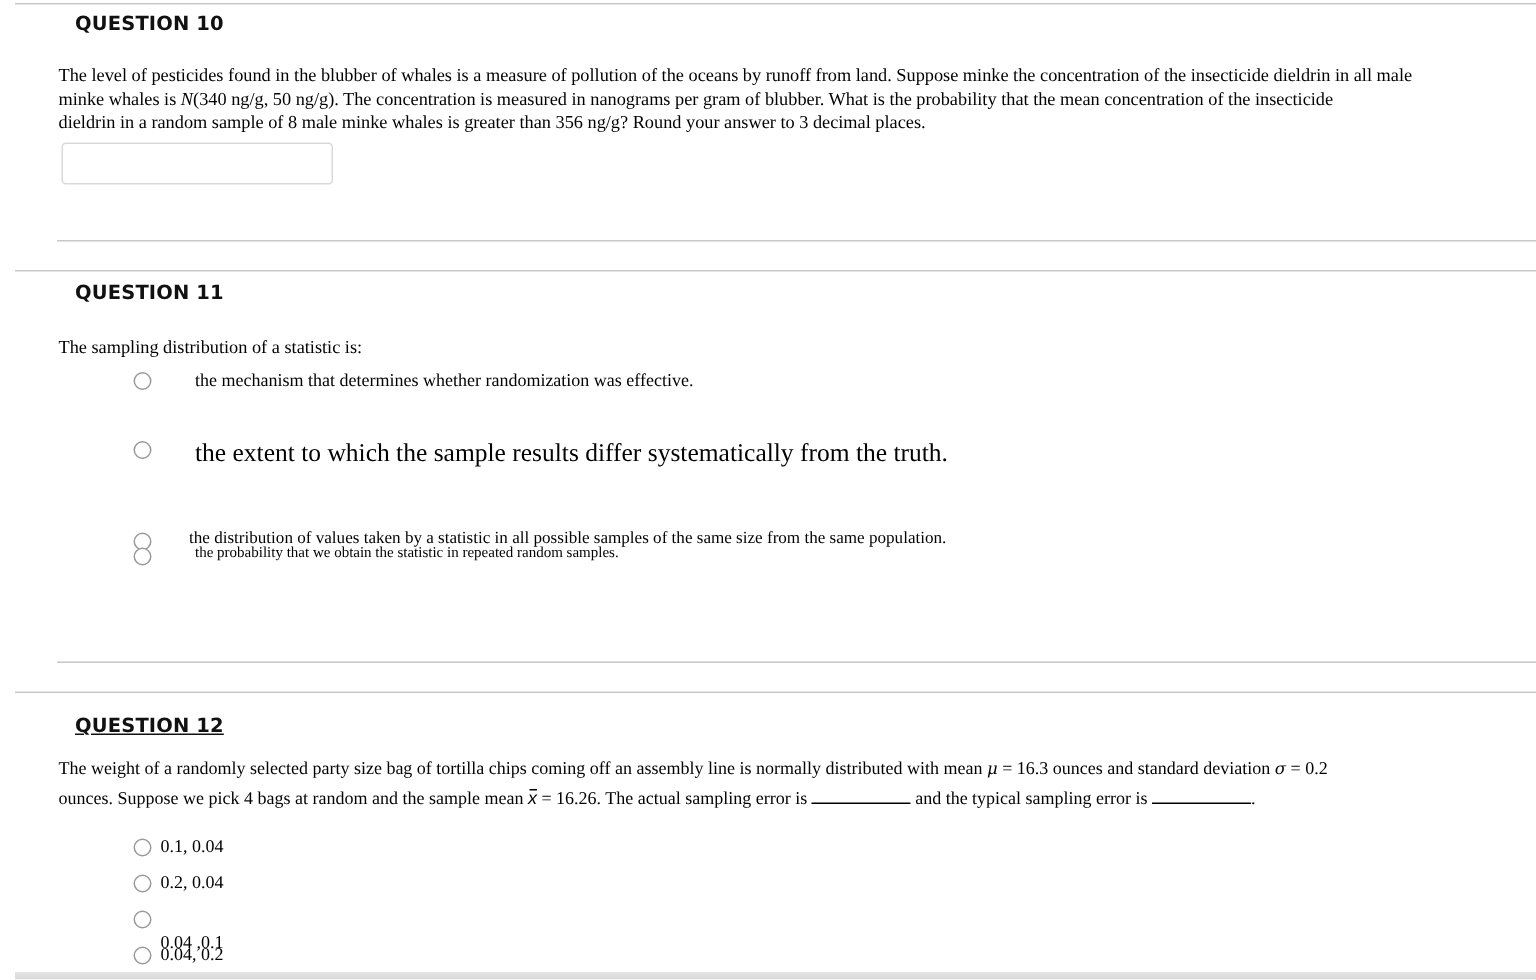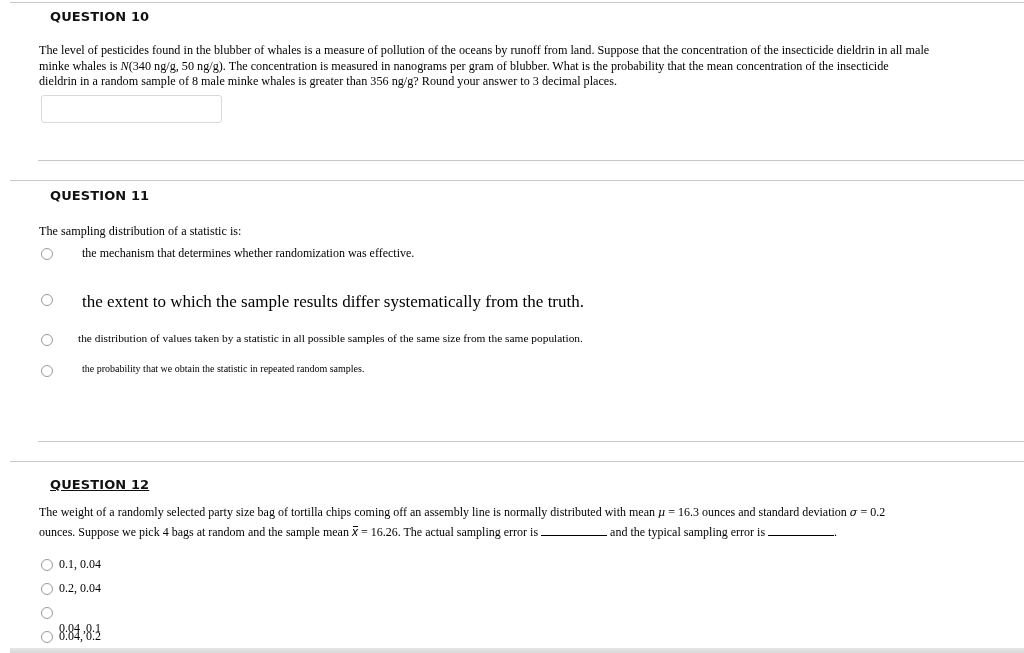--- a/index.html
+++ b/index.html
@@ -1,20 +1,20 @@
 <!DOCTYPE html>
 <html><head>
 <meta charset="utf-8">
 <style>
   html, body { margin:0; padding:0; }
   body {
     width:1024px; height:653px; overflow:hidden; background:#ffffff; position:relative;
     font-family:"Liberation Serif", serif; color:#000;
   }
-  .abs { position:absolute; }
+  .abs { position:absolute;margin-left:48px; }
   .hr-outer { position:absolute; left:10px; right:0; height:0; border-top:1px solid #c8c8c8; }
   .hr-inner { position:absolute; left:38px; right:0; height:0; border-top:1px solid #c8c8c8; }
   .qtitle {
     position:absolute; left:50px; font-family:"DejaVu Sans", sans-serif; font-weight:bold;
     font-size:13px; letter-spacing:0.1px; color:#111;
   }
   .para { position:absolute; left:39px; font-size:12.2px; line-height:15.5px; color:#000; white-space:nowrap; }
   .answer-box {
     position:absolute; left:41px; top:95px; width:181px; height:28px; border:1px solid #d9d9d9;
     border-radius:3px; background:#fff; box-sizing:border-box;
@@ -34,41 +34,41 @@
     background:linear-gradient(#e6e6e6,#d8d8d8);
   }
 </style>
 </head>
 <body>
 
 <div class="hr-outer" style="top:2px;"></div>
 
 <div class="qtitle" style="top:9px;">QUESTION 10</div>
 <div class="para" style="top:43px;">
-  <div>The level of pesticides found in the blubber of whales is a measure of pollution of the oceans by runoff from land.  Suppose that the concentration of the insecticide dieldrin in all male</div>
+  <div>The level of pesticides found in the blubber of whales is a measure of pollution of the oceans by runoff from land.  Suppose minke the concentration of the insecticide dieldrin in all male</div>
   <div><span>minke whales is </span><i>N</i><span>(340 ng/g, 50 ng/g).  The concentration is measured in nanograms per gram of blubber.  What is the probability that the mean concentration of the insecticide</span></div>
   <div>dieldrin in a random sample of 8 male minke whales is greater than 356 ng/g?   Round your answer to 3 decimal places.</div>
 </div>
 <input class="answer-box" type="text" value="" style="">
 
 <div class="hr-inner" style="top:160px;"></div>
 <div class="hr-outer" style="top:180px;"></div>
 
 <div class="qtitle" style="top:188px;">QUESTION 11</div>
 <div class="para" style="top:224px;font-family:Liberation Serif, serif;">The sampling distribution of a statistic is:</div>
 
 <div class="abs" style="left:0;top:246px;width:700px;height:16px;">
   <span class="radio" style="left:41px;top:2px;"></span>
   <span class="opt" style="left:82px;top:0;">the mechanism that determines whether randomization was effective.</span>
 </div>
 <div class="abs" style="left:0;top:292px;width:700px;height:16px;">
   <span class="radio" style="left:41px;top:2px;"></span>
   <span class="opt" style="left:82px;top:0;font-size:17px;">the extent to which the sample results differ systematically from the truth.</span>
 </div>
-<div class="abs" style="left:0;top:332px;width:700px;height:16px;">
+<div class="abs" style="left:0;top:353px;width:700px;height:16px;">
   <span class="radio" style="left:41px;top:2px;"></span>
   <span class="opt" style="left:78px;top:0;font-size:11.4px;">the distribution of values taken by a statistic in all possible samples of the same size from the same population.</span>
 </div>
 <div class="abs" style="left:0;top:363px;width:700px;height:16px;">
   <span class="radio" style="left:41px;top:2px;"></span>
   <span class="opt" style="left:82px;top:0;font-size:10px;">the probability that we obtain the statistic in repeated random samples.</span>
 </div>
 
 <div class="hr-inner" style="top:441px;"></div>
 <div class="hr-outer" style="top:461px;"></div>

